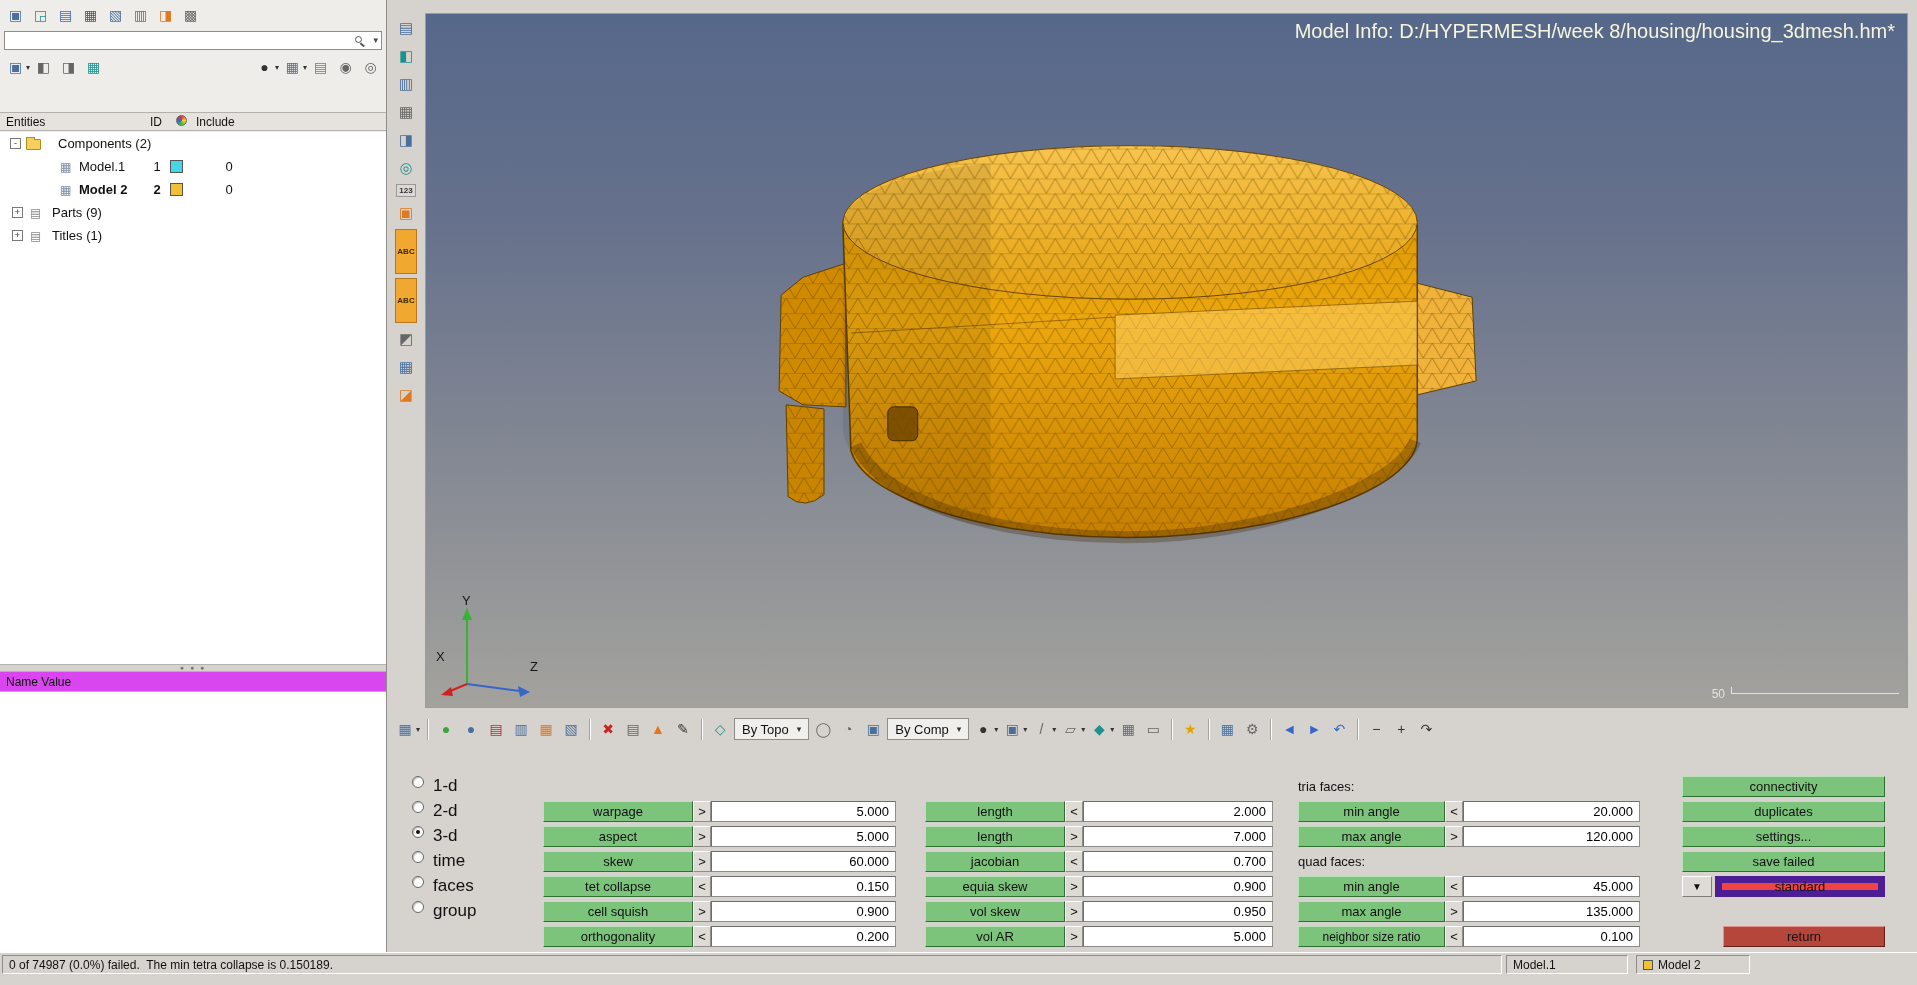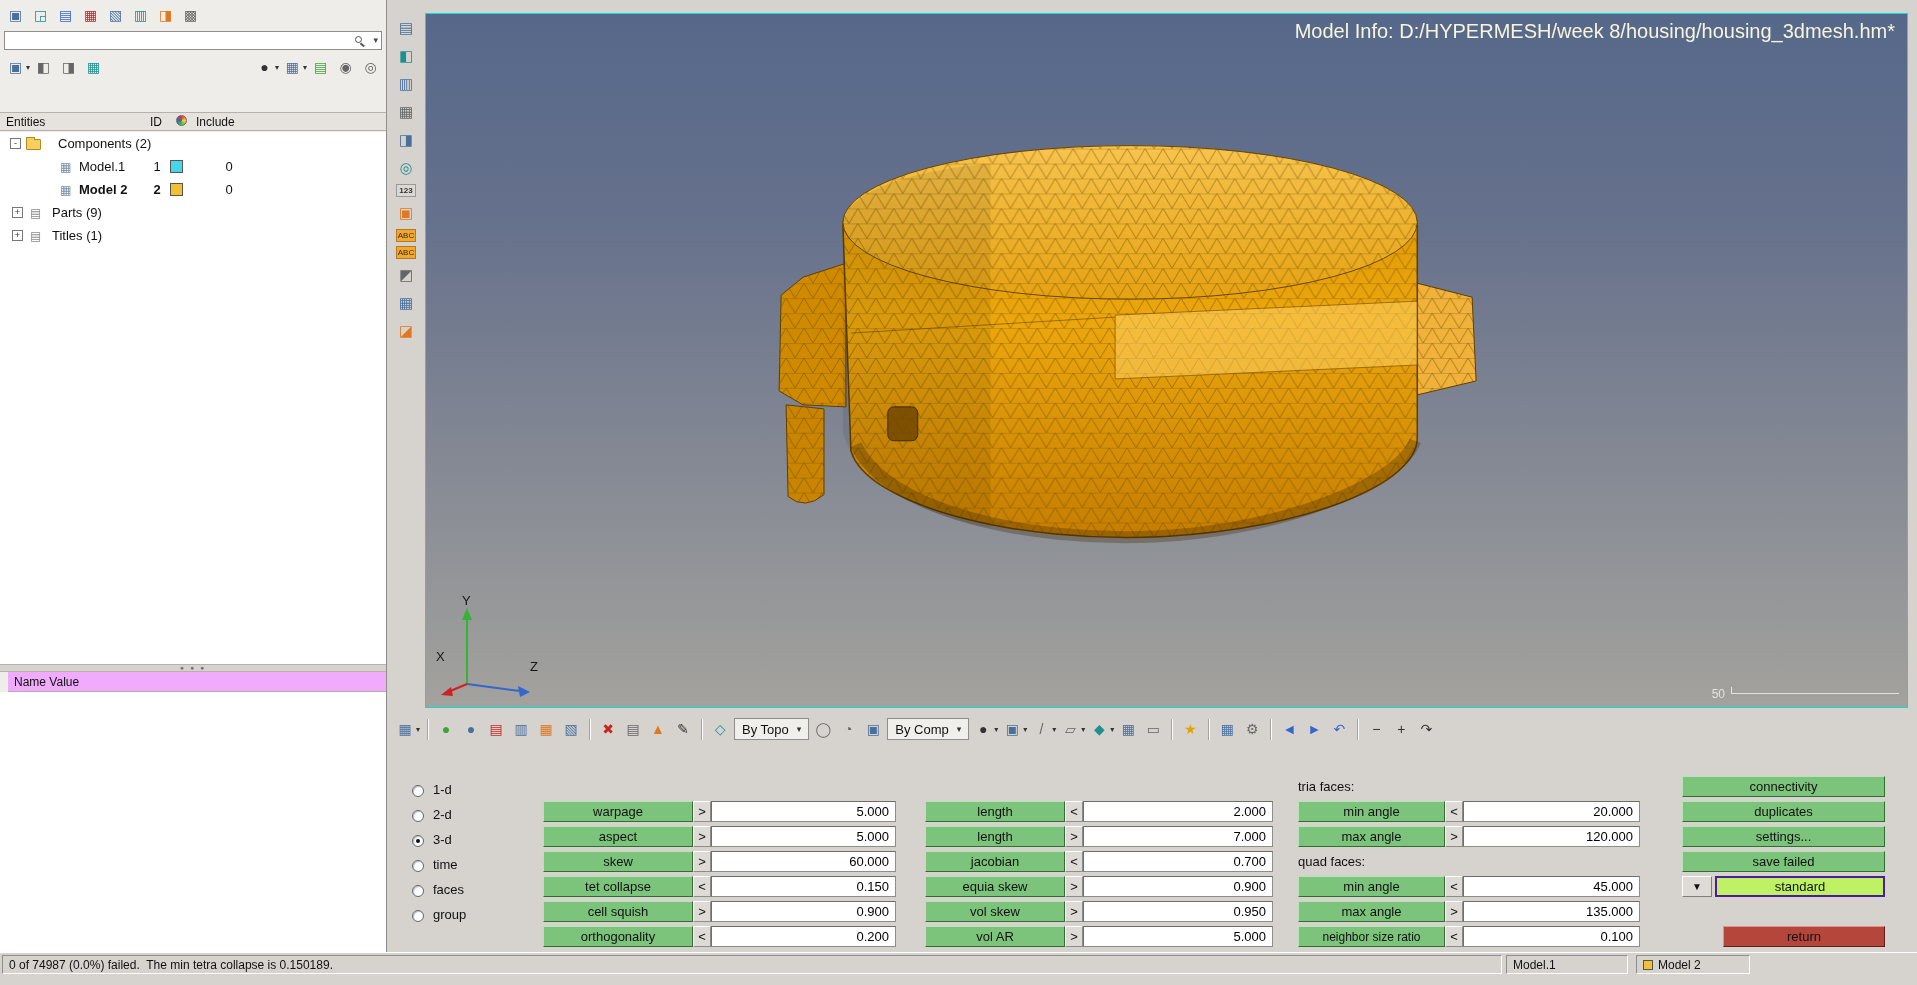--- a/index.html
+++ b/index.html
@@ -34,28 +34,28 @@
 .expander{width:11px;height:11px;border:1px solid #777;background:#fff;font-size:9px;line-height:9px;text-align:center;color:#333;top:6px !important}
 .folder{width:15px;height:11px;background:#f6cf5e;border:1px solid #b08a1e;border-radius:1px;top:7px !important}
 .folder::before{content:"";position:absolute;left:-1px;top:-3px;width:7px;height:2px;background:#f6cf5e;border:1px solid #b08a1e;border-bottom:none}
 .nodeic{font-size:12px;color:#7a8fa5;top:5px !important}
 .pageic{font-size:12px;color:#8a8a8a;top:5px !important}
 .idtxt{width:18px;text-align:center}
 .swatch{width:13px;height:13px;border:1px solid #555;top:5px !important}
 .incl{width:18px;text-align:center}
 .bold{font-weight:bold}
 .splitter{position:absolute;top:664px;left:0;right:0;height:8px;background:#d6d3ce;border-top:1px solid #b5b2ae;border-bottom:1px solid #b5b2ae;text-align:center;font-size:7px;line-height:5px;color:#777;letter-spacing:2px}
-.nv-header{position:absolute;top:672px;left:8px;right:0;height:20px;background:#f0abfc;border-bottom:1px solid #b5b2ae;padding:3px 6px;font-size:12px}
+.nv-header{position:absolute;top:672px;left:0;right:0;height:20px;background:#d946ef;border-bottom:1px solid #b5b2ae;padding:3px 6px;font-size:12px}
 .nv-body{position:absolute;top:692px;left:0;right:0;bottom:0;background:#fff}
 
 
 .main{position:absolute;left:388px;top:0;width:1529px;height:962px}
 .vstrip{position:absolute;left:0;top:12px;width:36px;display:flex;flex-direction:column;align-items:center;gap:4px;padding-top:4px}
 .vstrip .ic{width:24px;height:24px;font-size:15px}
-.abc{font-size:8px;font-weight:normal;color:#402800;background:#f0a830;border:1px solid #b87820;padding:1px 1px}
+.abc{font-size:8px;font-weight:bold;color:#402800;background:#f0a830;border:1px solid #b87820;padding:17px 1px}
 .num{font-size:8px;font-weight:bold;color:#333;background:#dcd9d4;border:1px solid #999;padding:1px 2px}
 .viewport{position:absolute;left:37px;top:13px;width:1483px;height:695px;border:1px solid #00dede;background:linear-gradient(180deg,#56688a 0%,#66718c 30%,#828793 62%,#a3a29d 100%)}
 .scene{position:absolute;inset:0;width:100%;height:100%}
 .model-info{position:absolute;top:6px;right:12px;font-size:20px;color:#f7f5dc}
 .triad{position:absolute;left:8px;bottom:4px;width:150px;height:112px}
 .triad svg{position:absolute;inset:0;width:100%;height:100%}
 .axis-label{position:absolute;font-size:13px;color:#16161a}
 .ax-y{left:28px;top:2px}.ax-z{left:96px;top:68px}.ax-x{left:2px;top:58px}
 .ruler{position:absolute;right:8px;bottom:6px;display:flex;align-items:flex-start;gap:6px;color:#e3e3df;font-size:12px}
 .ruler-line{width:168px;height:7px;border-left:1px solid #e3e3df;border-bottom:1px solid #e3e3df}
@@ -65,30 +65,30 @@
 .combo{height:22px;display:flex;align-items:center;gap:8px;padding:0 7px;background:#f1efec;border:1px solid #8f8d89;font-size:13px;flex:0 0 auto}
 .combo .cdd{font-size:9px;color:#333}
 
 
 .check-panel{position:absolute;left:0;top:752px;width:1529px;padding:24px 0 0 24px;display:grid;
  grid-template-columns:131px 150px 18px 185px 29px 140px 18px 190px 25px 147px 18px 177px 42px 203px;
  grid-auto-rows:21px;row-gap:4px}
 .gc1{grid-column:1}.gc2{grid-column:2}.gc3{grid-column:3}.gc4{grid-column:4}.gc6{grid-column:6}
 .gc7{grid-column:7}.gc8{grid-column:8}.gc10{grid-column:10}.gc11{grid-column:11}.gc12{grid-column:12}.gc14{grid-column:14}
 .gr1{grid-row:1}.gr2{grid-row:2}.gr3{grid-row:3}.gr4{grid-row:4}.gr5{grid-row:5}.gr6{grid-row:6}.gr7{grid-row:7}
-.mode{display:flex;align-items:flex-end;gap:9px;font-size:13px}
+.mode{display:flex;align-items:flex-start;gap:9px;font-size:17px}
 .radio{width:12px;height:12px;border-radius:50%;background:#fff;border:1px solid #666;box-shadow:inset 1px 1px 1px rgba(0,0,0,.25);position:relative;flex:0 0 auto}
 .radio.on::after{content:"";position:absolute;left:3px;top:3px;width:4px;height:4px;border-radius:50%;background:#111}
 .qbtn{background:#7cc47c;border:1px solid #2f6f2f;border-top-color:#b9e2b9;border-left-color:#b9e2b9;display:flex;align-items:center;justify-content:center;cursor:pointer;white-space:nowrap;overflow:hidden;font-size:13px}
 .qop{display:flex;align-items:center;justify-content:center;background:#dedbd6;border:1px solid #fff;border-right-color:#8f8d89;border-bottom-color:#8f8d89;font-size:13px;cursor:pointer}
 .qfield{background:#fff;border:1px solid #8f8d89;border-top-color:#6f6d69;border-left-color:#6f6d69;text-align:right;padding:0 6px;font-size:13px;font-family:inherit;outline:none;width:100%}
 .seclab{grid-column:10 / span 3;display:flex;align-items:center;font-size:13px}
 .std-row{display:flex;gap:3px}
 .std-dd{width:30px;background:#dedbd6;border:1px solid #fff;border-right-color:#7f7d79;border-bottom-color:#7f7d79;display:flex;align-items:center;justify-content:center;font-size:10px;cursor:pointer}
-.std-box{flex:1;background:#bef264;border:2px solid #4c1d95;display:flex;align-items:center;justify-content:center;cursor:pointer}
+.std-box{flex:1;background:#ef4444;border:7px solid #4c1d95;display:flex;align-items:center;justify-content:center;cursor:pointer}
 .return-btn{grid-column:14;grid-row:7;margin-left:41px;background:#b5463c;border:1px solid #5f1f18;border-top-color:#e09189;border-left-color:#e09189;display:flex;align-items:center;justify-content:center;cursor:pointer;font-size:13px}
 
 
 .statusbar{position:absolute;left:0;bottom:0;width:1917px;height:33px;background:#d6d3ce;border-top:1px solid #fff}
 .sunken{position:absolute;top:2px;height:19px;border:1px solid #fff;border-top-color:#8f8d89;border-left-color:#8f8d89;display:flex;align-items:center;padding:0 6px;font-size:12px;white-space:pre;overflow:hidden}
 .status-msg{left:2px;width:1500px}
 .st1{left:1506px;width:122px}
 .st2{left:1636px;width:114px;gap:5px}
 .sb-swatch{width:10px;height:10px;border:1px solid #555;flex:0 0 auto}
 </style>

